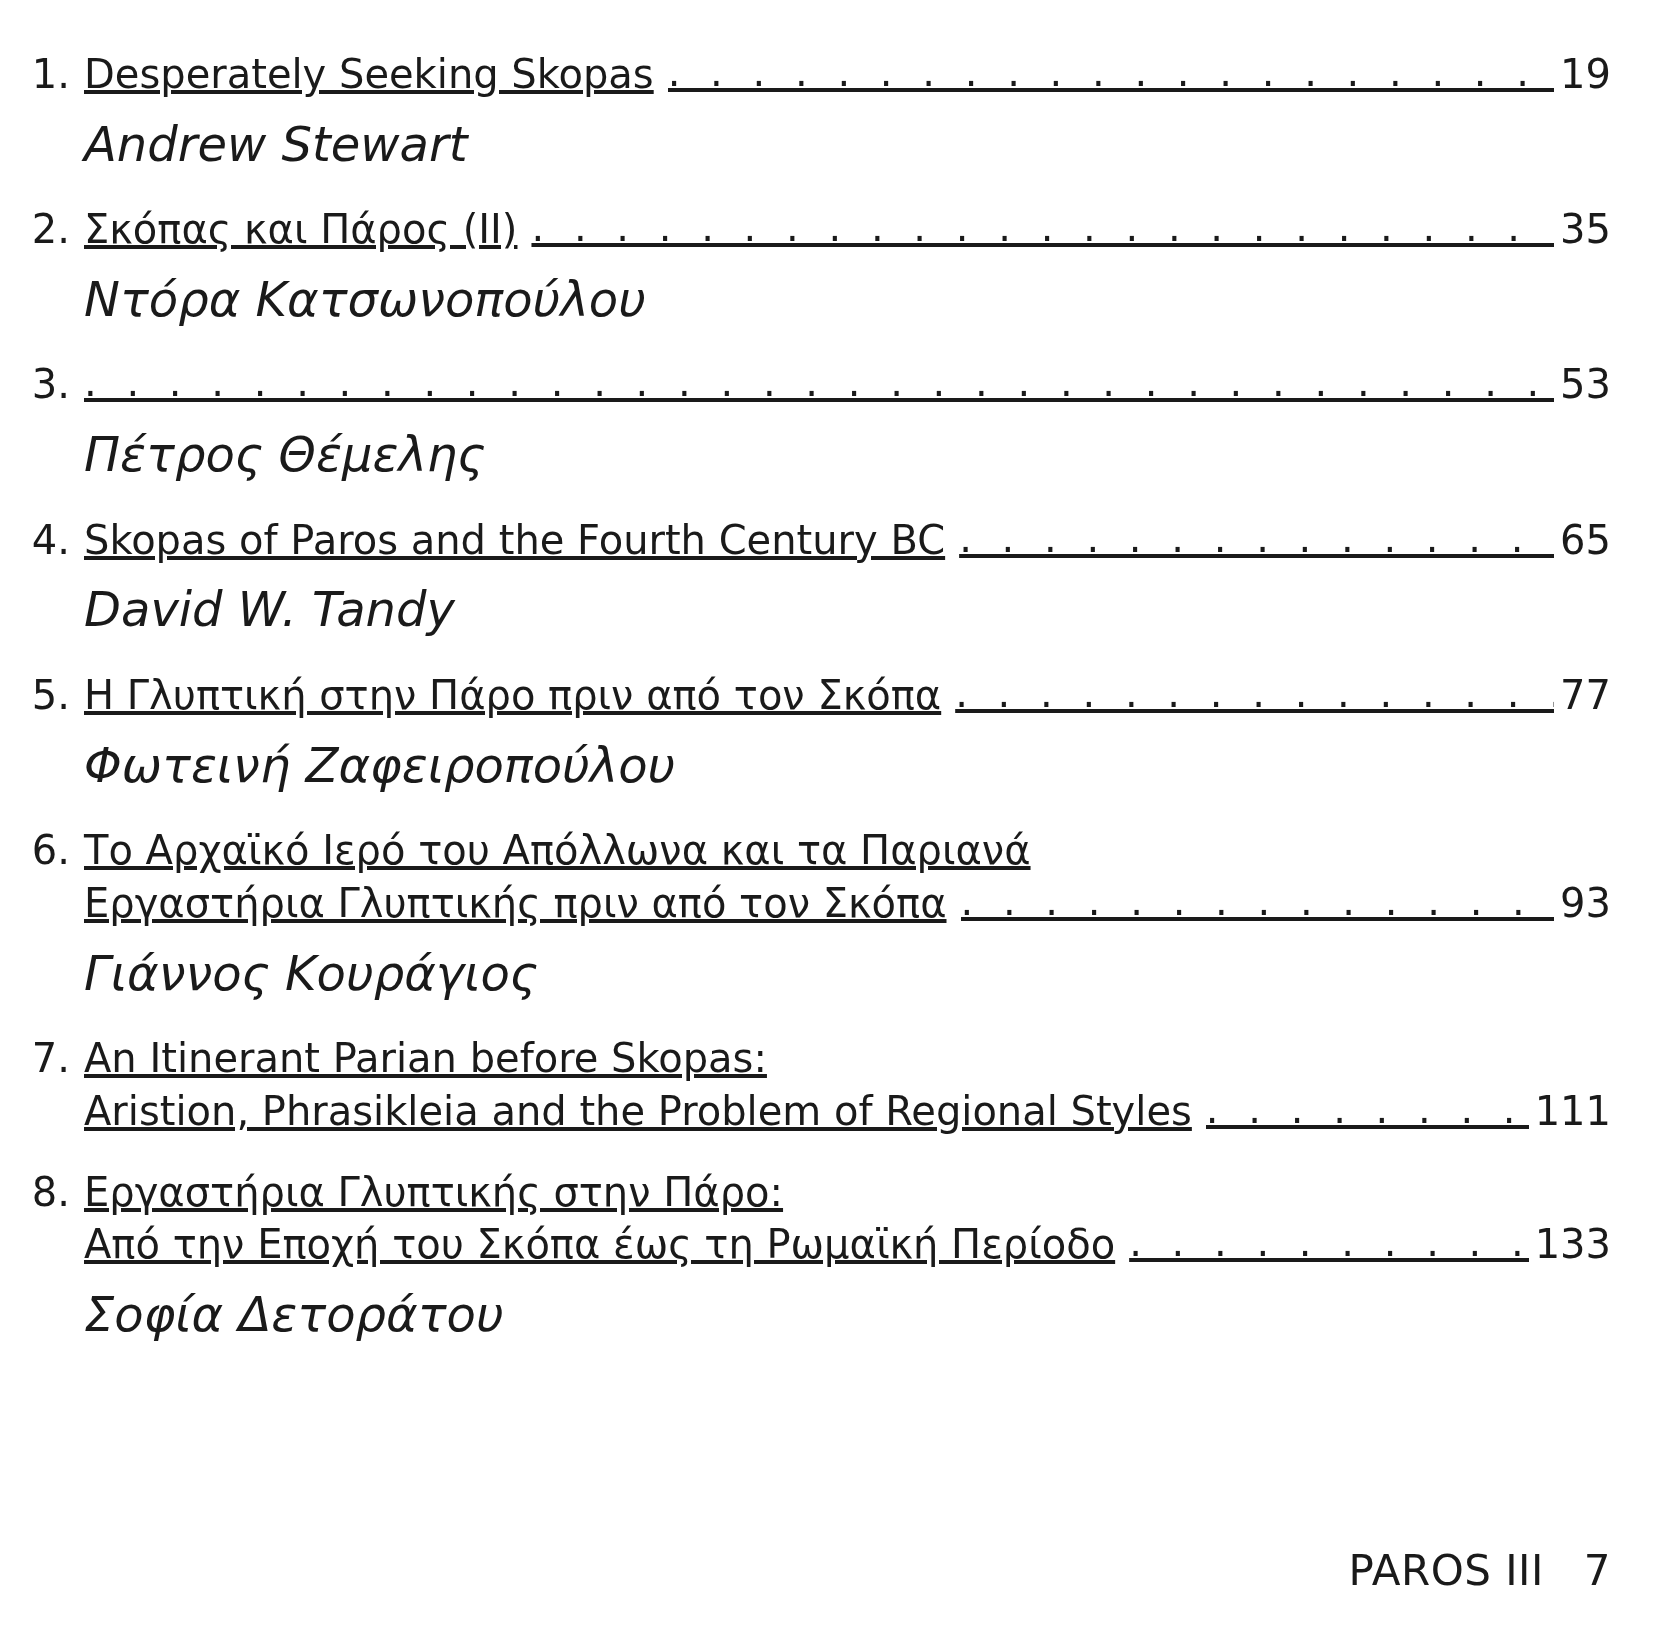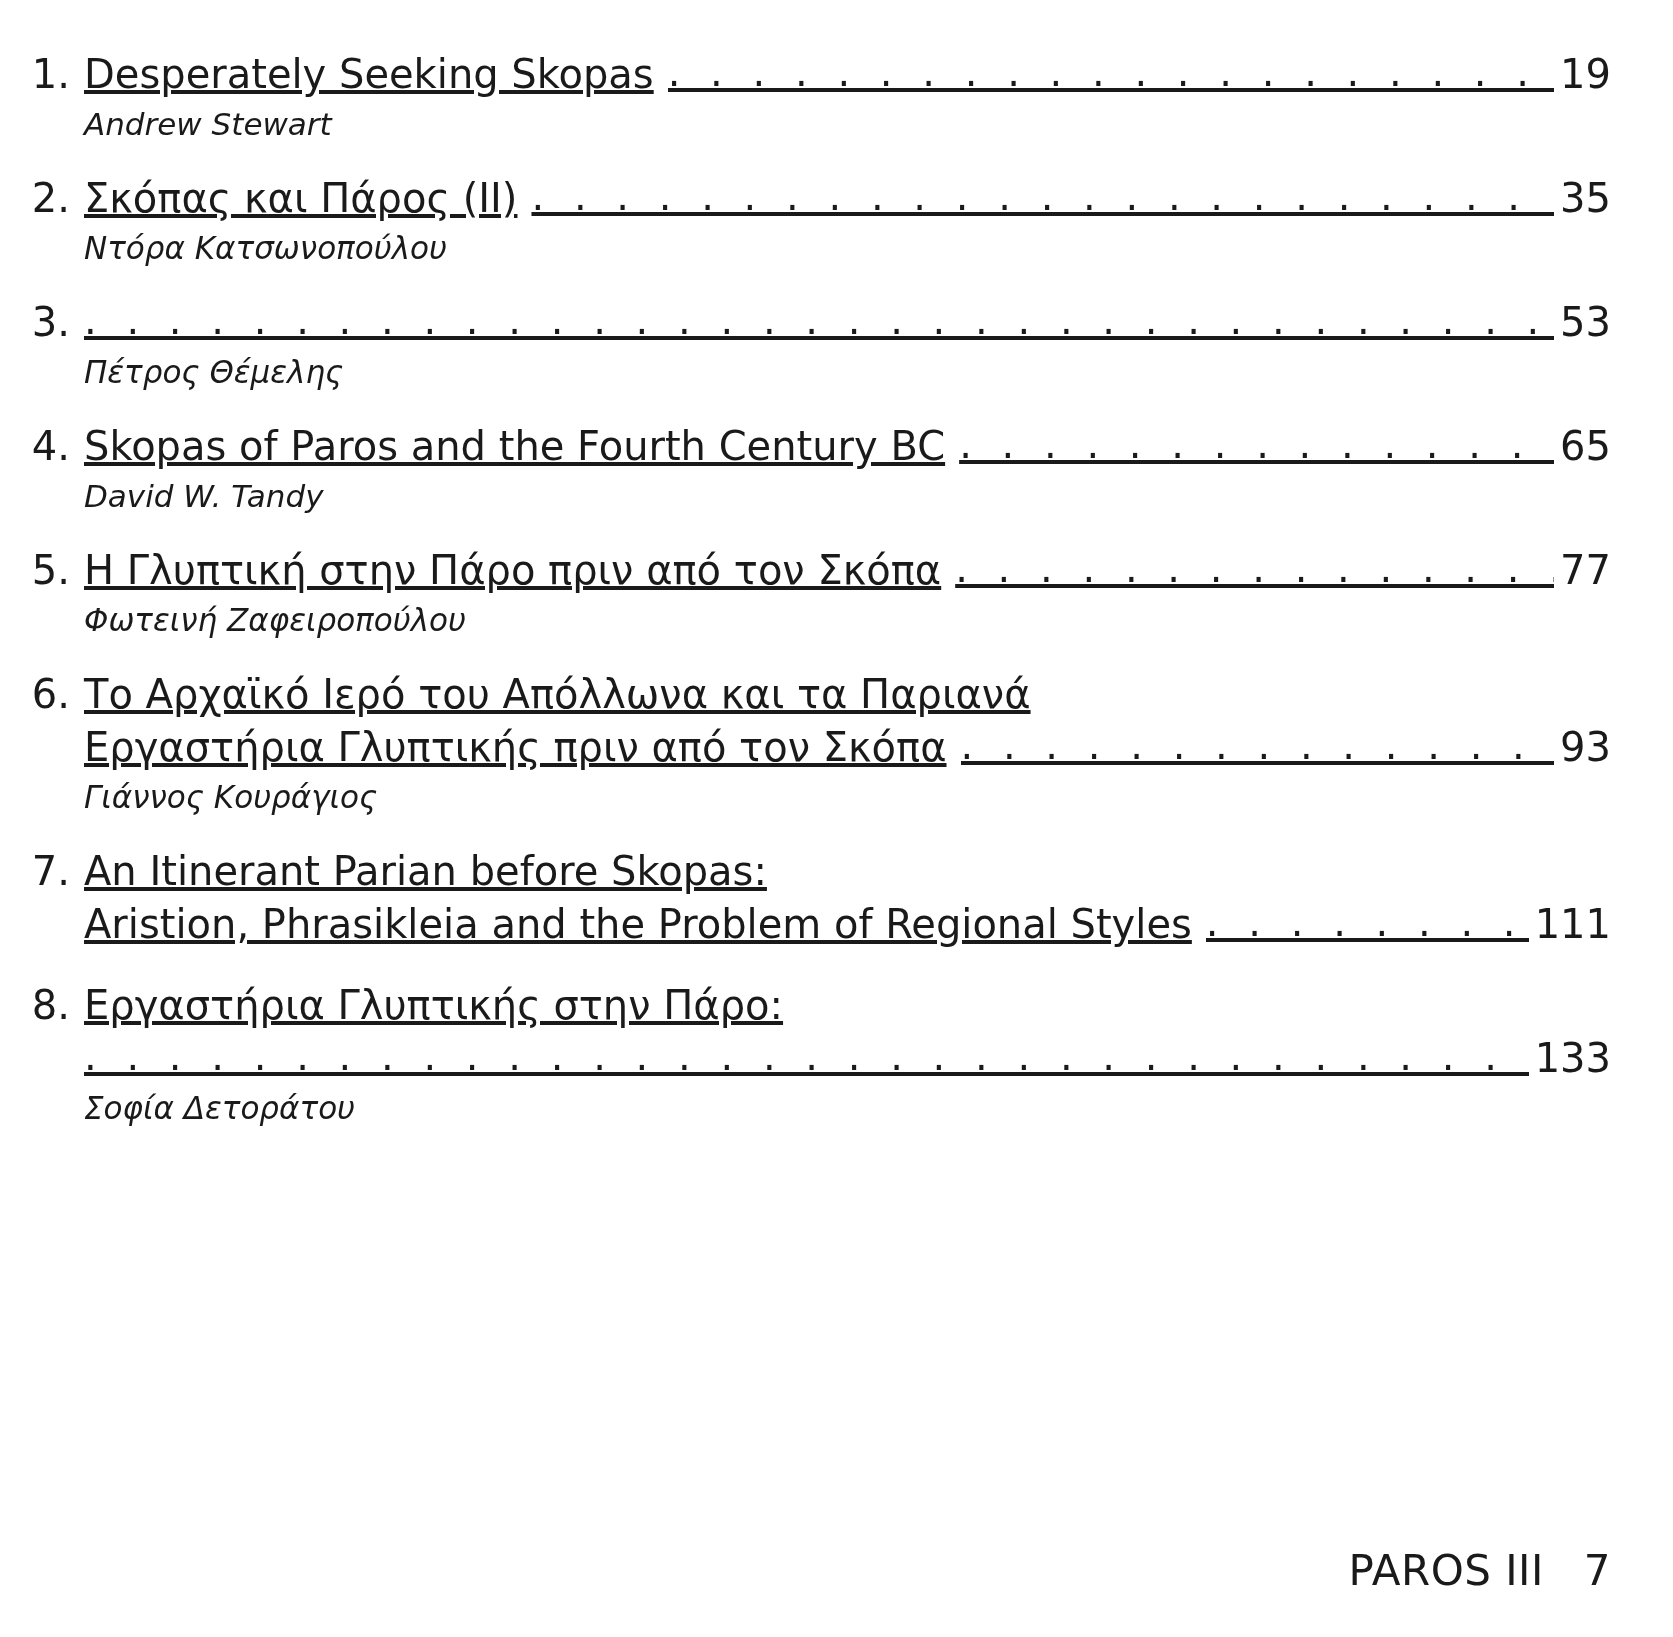--- a/index.html
+++ b/index.html
@@ -67,23 +67,23 @@
     flex: 0 0 auto;
     padding-left: 6px;
     white-space: nowrap;
   }
   
   .entry-line.cont .num {
     min-width: 56px;
   }
   .author {
     font-style: italic;
-    font-size: 31px;
+    font-size: 48px;
     line-height: 1.3;
-    margin-top: 3px;
+    margin-top: 12px;
     padding-left: 70px;
   }
   .footer {
     position: absolute;
     right: 62px;
     bottom: 42px;
     font-size: 42px;
     letter-spacing: 0.5px;
     color: #1a1a1a;
     white-space: nowrap;
@@ -195,20 +195,21 @@
     <div class="entry">
       <div class="entry-line">
         <span class="num">8.</span>
         <span class="title-wrap">
           <span class="title">Εργαστήρια Γλυπτικής στην Πάρο:</span>
         </span>
       </div>
       <div class="entry-line cont">
         <span class="num"></span>
         <span class="title-wrap">
+          <span class="title">Από την Εποχή του Σκόπα έως τη Ρωμαϊκή Περίοδο</span>
           <span class="leader">. . . . . . . . . . . . . . . . . . . . . . . . . . . . . . . . . . . . . . . . . . . . . . . . . . . . . . . . . . . .</span>
         </span>
         <span class="pageno">133</span>
       </div>
       <div class="author">Σοφία Δετοράτου</div>
     </div>
 
   </div>
 
   <div class="footer">

